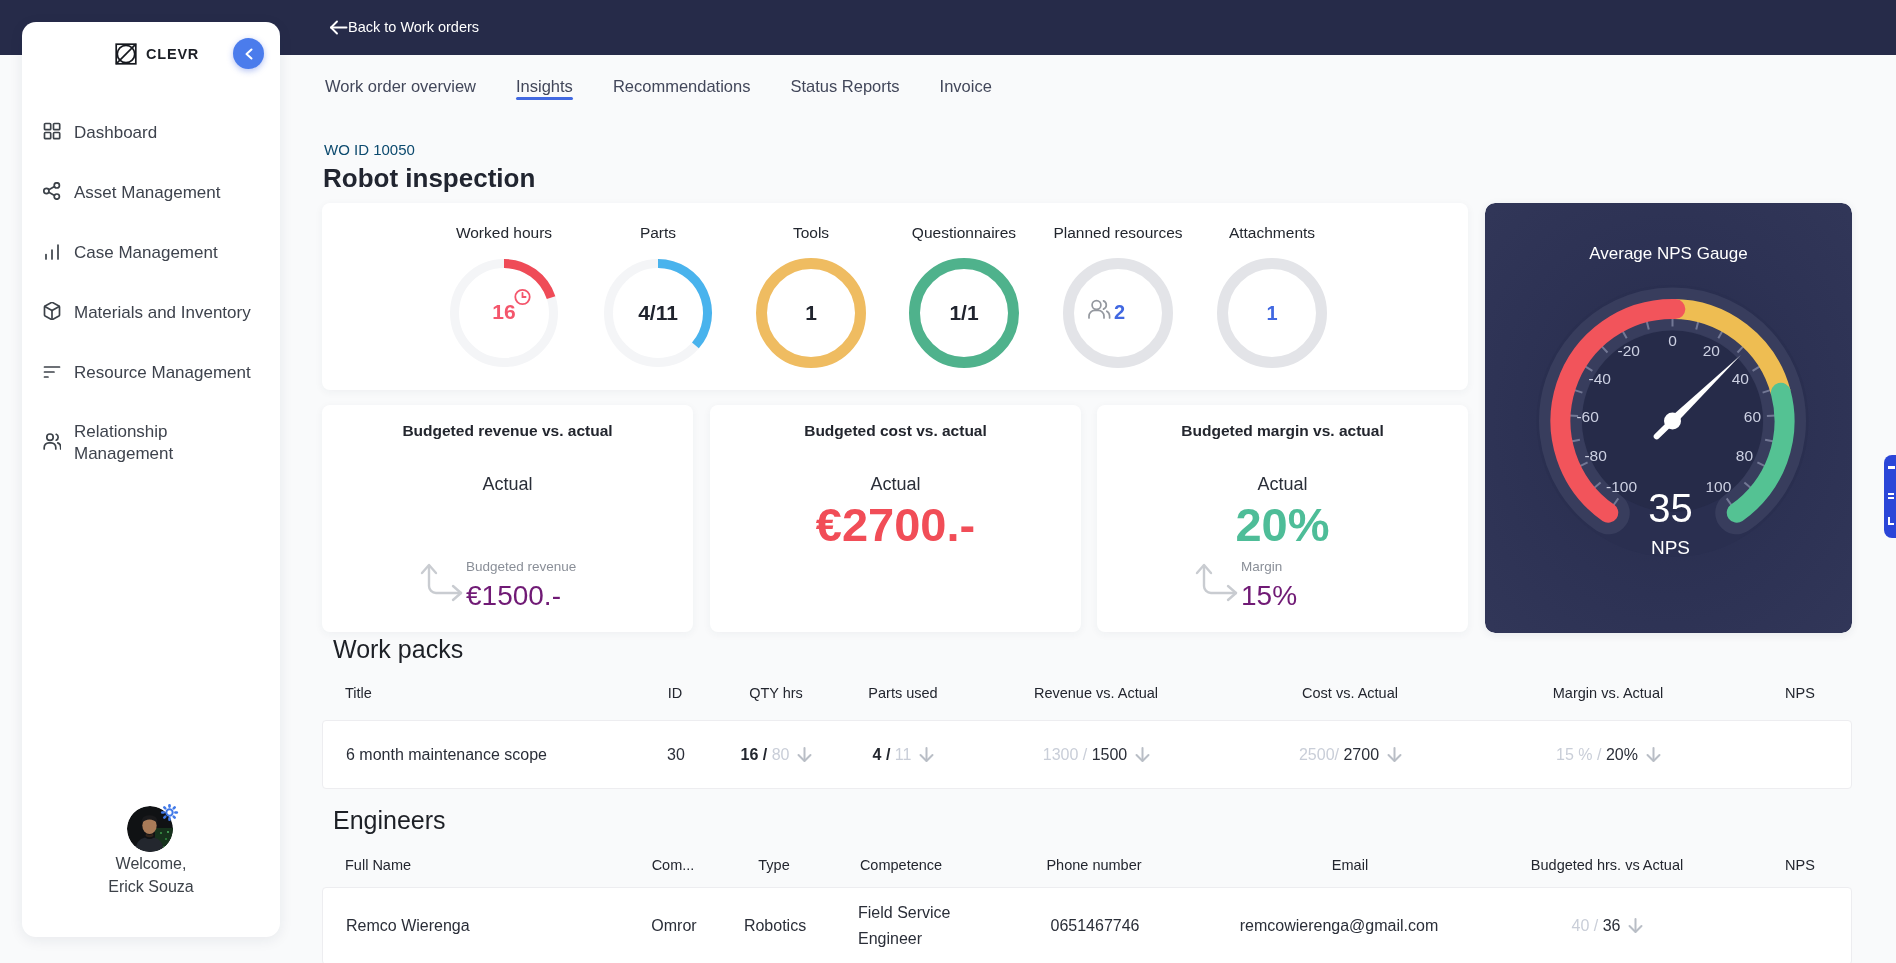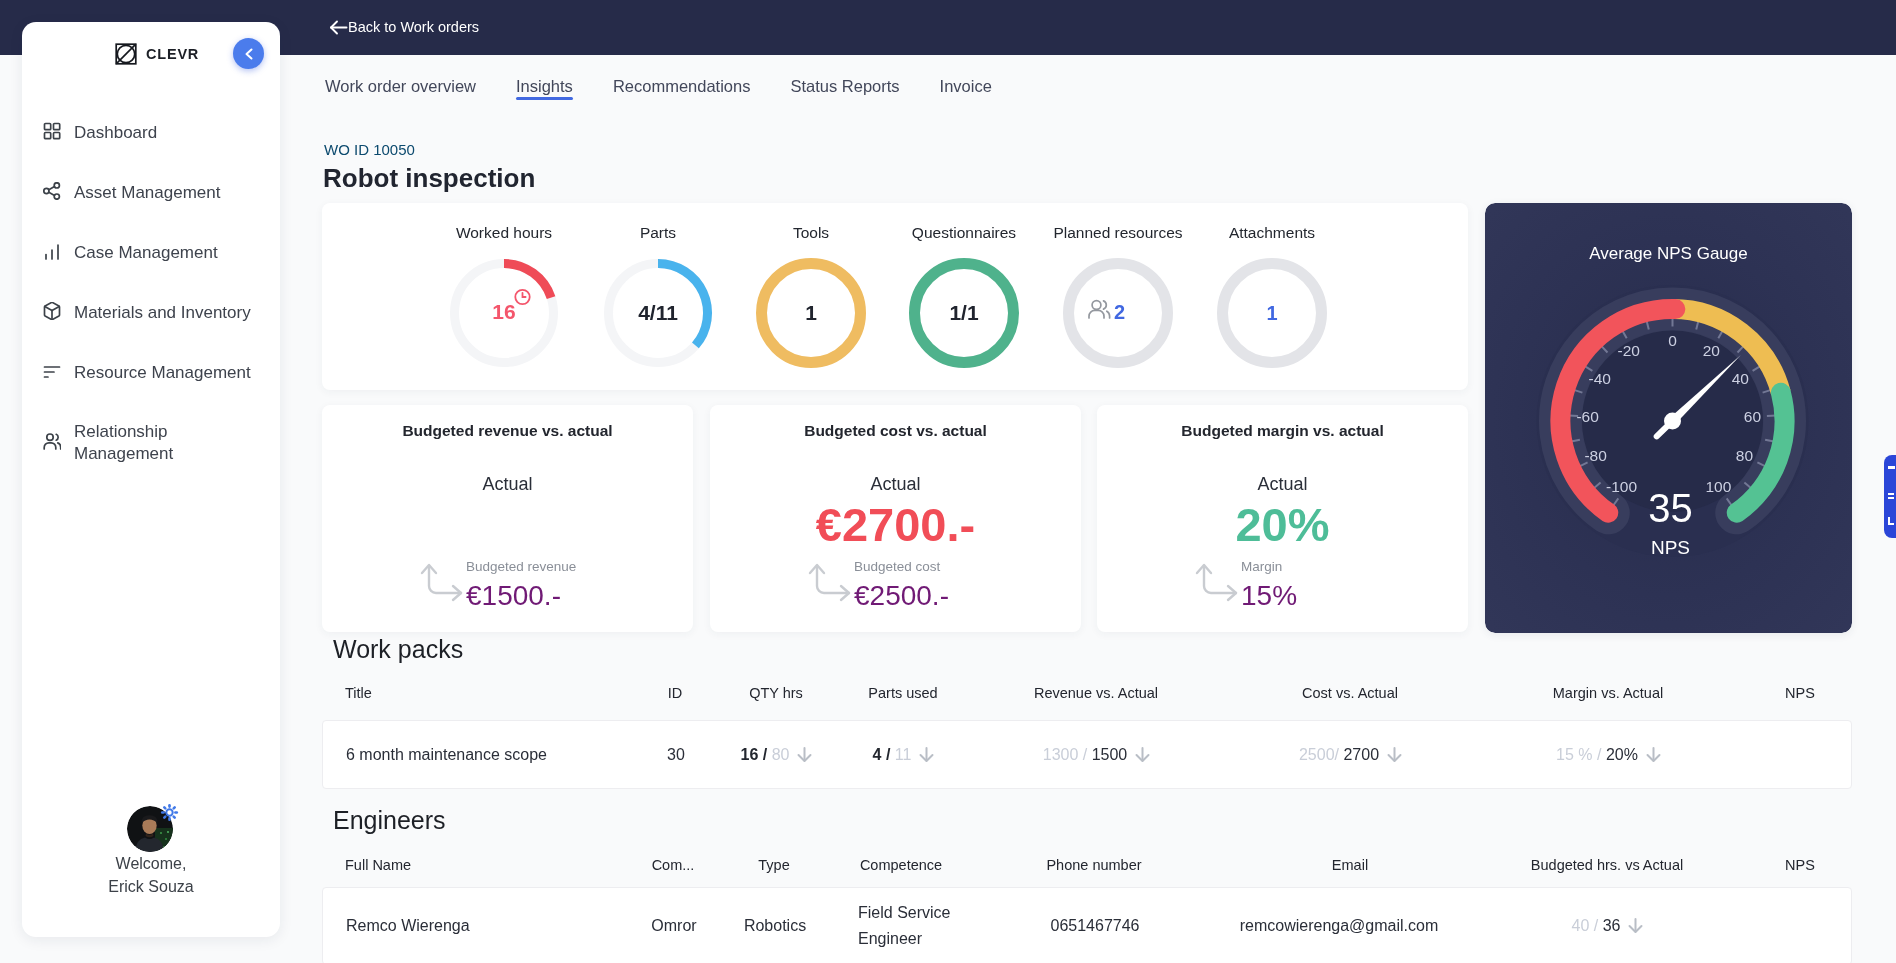--- a/index.html
+++ b/index.html
@@ -122,31 +122,20 @@
             </g>
           </svg></span>
         <div class="blbl">Budgeted revenue</div>
         <div class="bbud">€1500.-</div>
       </div>
   </div>
   <div class="bcard" style="left:710px">
     <div class="bt">Budgeted cost vs. actual</div>
     <div class="bact">Actual</div>
     <div class="bval red">€2700.-</div>
-    <div class="bbot">
-        <span class="bico"><svg width="50" height="46" viewBox="0 0 50 46">
-            <g stroke="#c9ccd1" stroke-width="2.4" fill="none" stroke-linecap="round" stroke-linejoin="round">
-              <path d="M 12 8 V 28 a 7 7 0 0 0 7 7 H 44"></path>
-              <polyline points="5,15 12,7 19,15"></polyline>
-              <polyline points="36,28 44,35 36,42"></polyline>
-            </g>
-          </svg></span>
-        <div class="blbl">Budgeted cost</div>
-        <div class="bbud">€2500.-</div>
-      </div>
   </div>
   <div class="bcard" style="left:1097px">
     <div class="bt">Budgeted margin vs. actual</div>
     <div class="bact">Actual</div>
     <div class="bval green">20%</div>
     <div class="bbot">
         <span class="bico"><svg width="50" height="46" viewBox="0 0 50 46">
             <g stroke="#c9ccd1" stroke-width="2.4" fill="none" stroke-linecap="round" stroke-linejoin="round">
               <path d="M 12 8 V 28 a 7 7 0 0 0 7 7 H 44"></path>
               <polyline points="5,15 12,7 19,15"></polyline>

